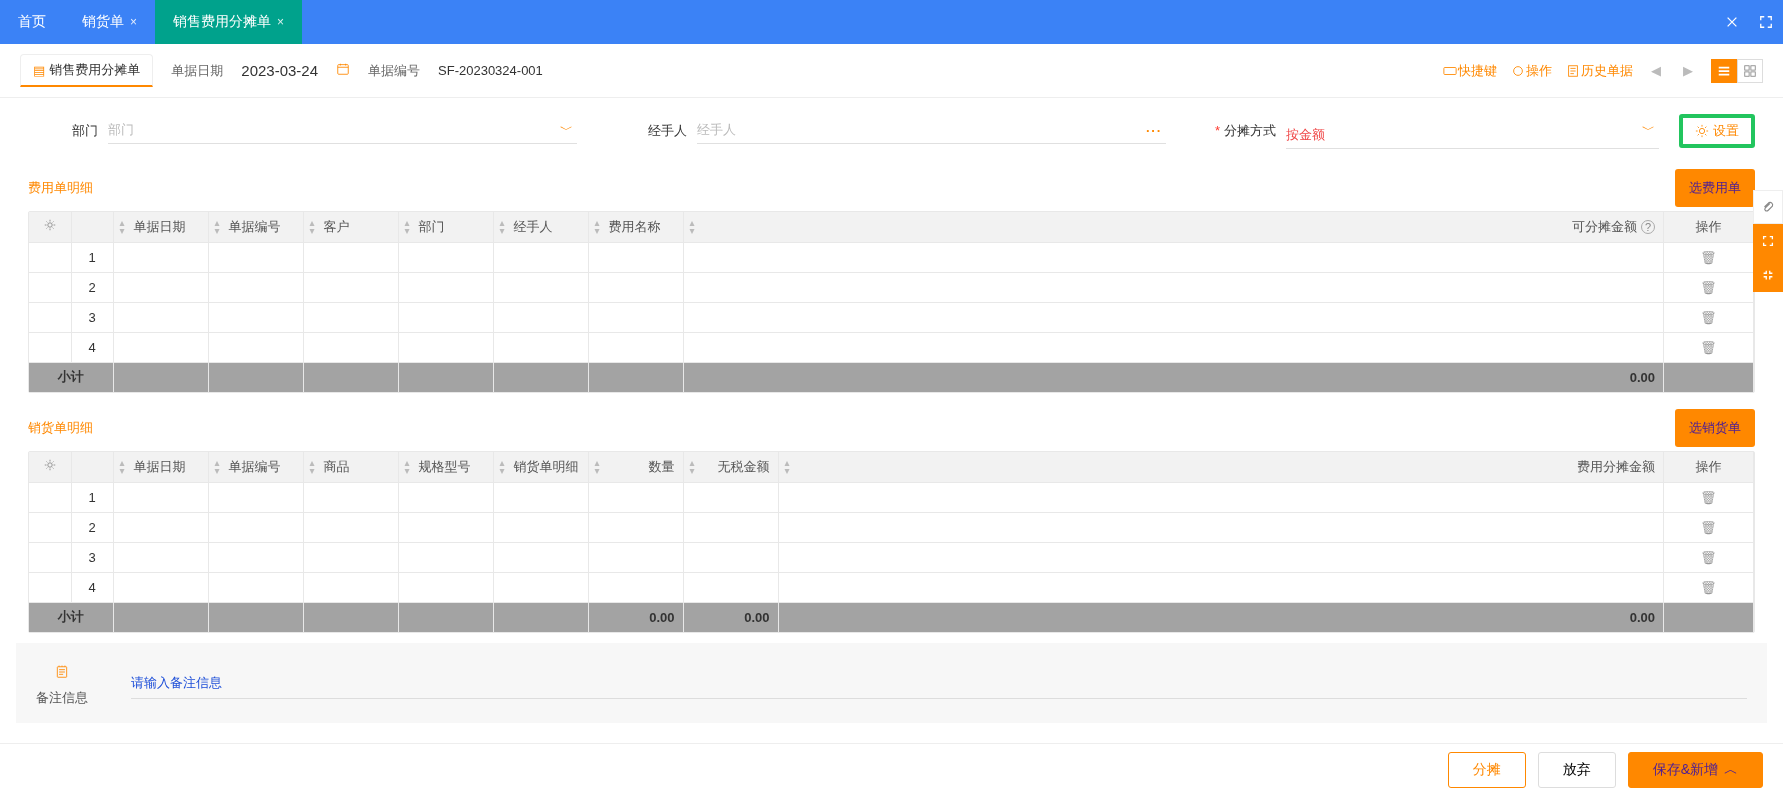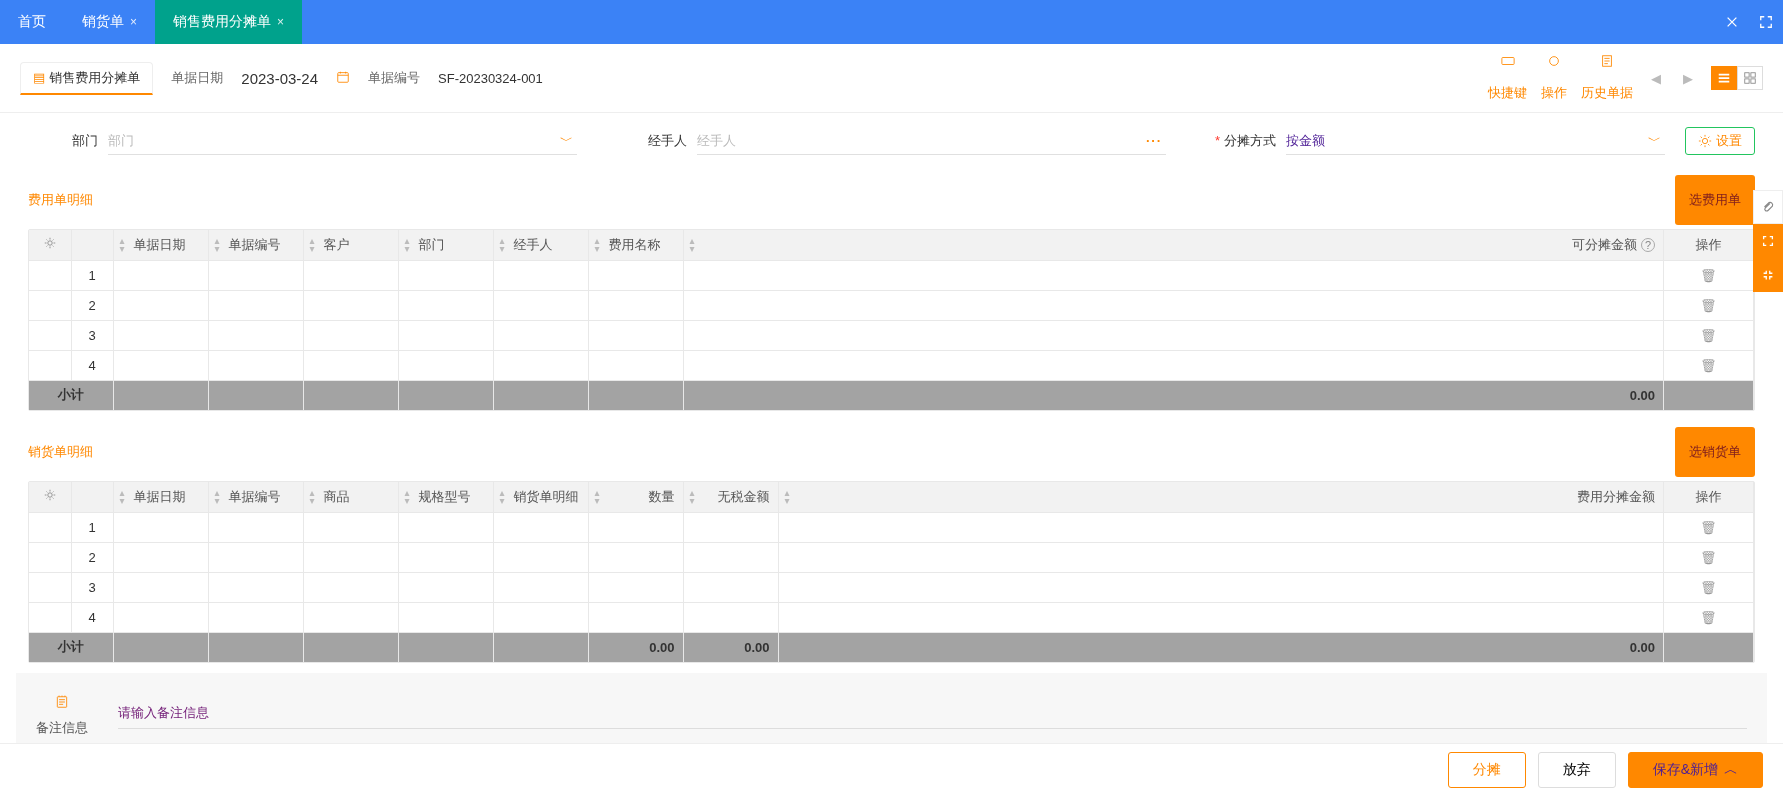--- a/index.html
+++ b/index.html
@@ -15,63 +15,63 @@
 
 
 .header-row { display: flex; align-items: center; padding: 10px 20px 10px 20px; border-bottom: 1px solid #eee; gap: 18px; }
 .doc-type-tab { border: 1px solid #eee; border-bottom: 2px solid #ff8800; padding: 6px 12px; border-radius: 4px 4px 0 0; display: flex; align-items: center; gap: 4px; }
 .doc-date-label { color: #666; }
 .doc-date-value { color: #333; font-size: 15px; }
 .date-icon { color: #ff8800; }
 .doc-num-label { color: #666; }
 .doc-num-value { color: #333; }
 .header-right { margin-left: auto; display: flex; align-items: center; gap: 14px; color: #ff8800; }
-.hr-link { display: flex; align-items: center; gap: 16px; cursor: pointer; flex-direction: column; }
+.hr-link { display: flex; align-items: center; gap: 1px; cursor: pointer; }
 .nav-arrow { color: #bbb; padding: 0 4px; cursor: pointer; }
 .view-toggle { display: flex; }
 .view-btn { width: 26px; height: 24px; border: 1px solid #ddd; display: flex; align-items: center; justify-content: center; cursor: pointer; }
 .view-btn.active { background: #ff8800; border-color: #ff8800; color: #fff; }
 
 
 .form-row { display: flex; padding: 14px 28px; gap: 40px; }
 .form-group { display: flex; align-items: center; flex: 1; position: relative; }
 .form-label { text-align: right; color: #333; width: 80px; padding-right: 10px; }
 .form-label .req { color: #ff3b30; margin-right: 4px; }
 .form-input-wrap { flex: 1; border-bottom: 1px solid #e0e0e0; padding: 4px 0; display: flex; align-items: center; position: relative; }
 .form-placeholder { color: #bbb; }
-.form-value { color: #4c1d95; }
+.form-value { color: #ef4444; margin-top: 10px; }
 .form-chevron { color: #ff8800; position: absolute; right: 4px; }
 .form-dots { color: #ff8800; position: absolute; right: 4px; font-weight: bold; letter-spacing: 1px; }
-.settings-btn { border: 1px solid #22c55e; color: #ff8800; padding: 4px 12px; border-radius: 3px; display: flex; align-items: center; gap: 4px; cursor: pointer; margin-left: 20px; }
+.settings-btn { border: 4px solid #22c55e; color: #ff8800; padding: 4px 12px; border-radius: 3px; display: flex; align-items: center; gap: 4px; cursor: pointer; margin-left: 20px; }
 
 
 .section-head { display: flex; align-items: center; justify-content: space-between; padding: 6px 28px 4px; }
 .section-title { color: #ff8800; font-size: 13px; }
-.select-btn { background: #ff8800; color: #7f1d1d; border: none; padding: 16px 14px; border-radius: 3px; cursor: pointer; font-size: 13px; }
+.select-btn { background: #ff8800; color: #4c1d95; border: none; padding: 10px 14px; border-radius: 3px; cursor: pointer; font-size: 13px; }
 
 
 .tbl-wrap { margin: 0 28px 10px; border: 1px solid #e8e8e8; border-radius: 2px; }
 table { width: 100%; border-collapse: collapse; table-layout: fixed; }
 th, td { border-right: 1px solid #e8e8e8; border-bottom: 1px solid #e8e8e8; height: 30px; padding: 0 8px; font-size: 13px; }
 th { background: #f2f2f2; color: #555; font-weight: normal; position: relative; text-align: left; }
 th.center, td.center { text-align: center; }
 th.right, td.right { text-align: right; }
 .sort-icon { position: absolute; left: 6px; top: 50%; transform: translateY(-50%); color: #bbb; font-size: 10px; line-height: 8px; }
 th.has-sort { padding-left: 20px; }
 .gear-cell { text-align: center; color: #888; }
 .help-icon { color: #888; font-size: 11px; border: 1px solid #aaa; border-radius: 50%; width: 14px; height: 14px; display: inline-flex; align-items: center; justify-content: center; margin-left: 4px; }
 tr.subtotal td { background: #a3a3a3; font-weight: bold; border-bottom: none; }
 tr.subtotal td:first-child { text-align: center; }
 .trash { color: #999; cursor: pointer; }
 
 
 .remarks-box { margin: 10px 16px; background: #f7f7f7; padding: 16px 20px; display: flex; align-items: center; gap: 30px; }
 .remarks-icon-wrap { display: flex; flex-direction: column; align-items: center; color: #555; gap: 4px; }
 .remarks-icon { color: #ff8800; font-size: 22px; }
-.remarks-input { flex: 1; color: #701a75; border-bottom: 1px solid #ddd; padding: 6px 0; }
+.remarks-input { flex: 1; color: #1d4ed8; border-bottom: 1px solid #ddd; padding: 6px 0; margin-left: 13px; }
 
 
 .footer { position: fixed; bottom: 0; left: 0; right: 0; border-top: 1px solid #eee; height: 52px; display: flex; align-items: center; justify-content: flex-end; padding: 0 20px; gap: 12px; background: #fff; }
 .btn { padding: 8px 24px; border-radius: 3px; cursor: pointer; font-size: 14px; border: 1px solid #ddd; background: #fff; }
 .btn.outline-orange { border-color: #ff8800; color: #ff8800; }
 .btn.primary { background: #ff8800; border-color: #ff8800; color: #4c1d95; display: flex; align-items: center; gap: 6px; }
 
 
 .side-tools { position: fixed; right: 0; top: 190px; display: flex; flex-direction: column; }
 .side-tool { width: 30px; height: 34px; display: flex; align-items: center; justify-content: center; border: 1px solid #eee; cursor: pointer; background: #fff; color: #888; }

